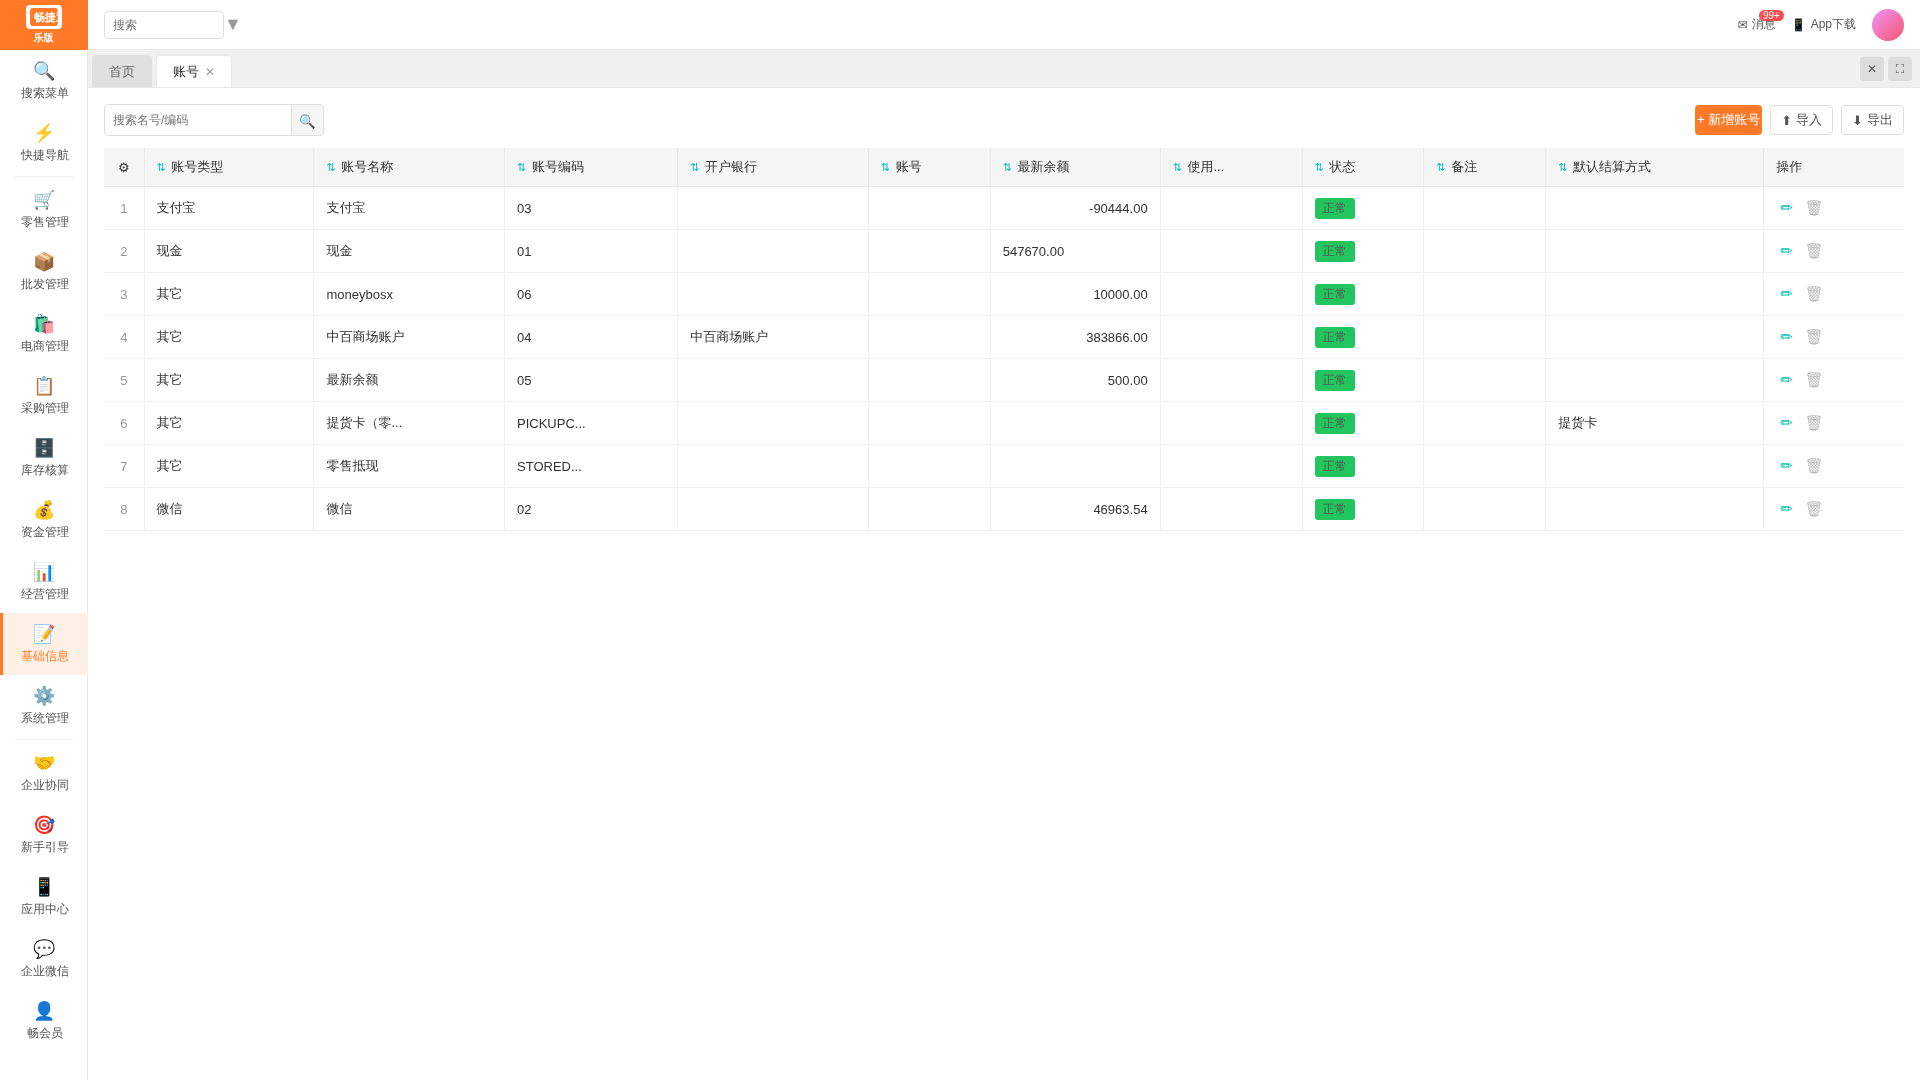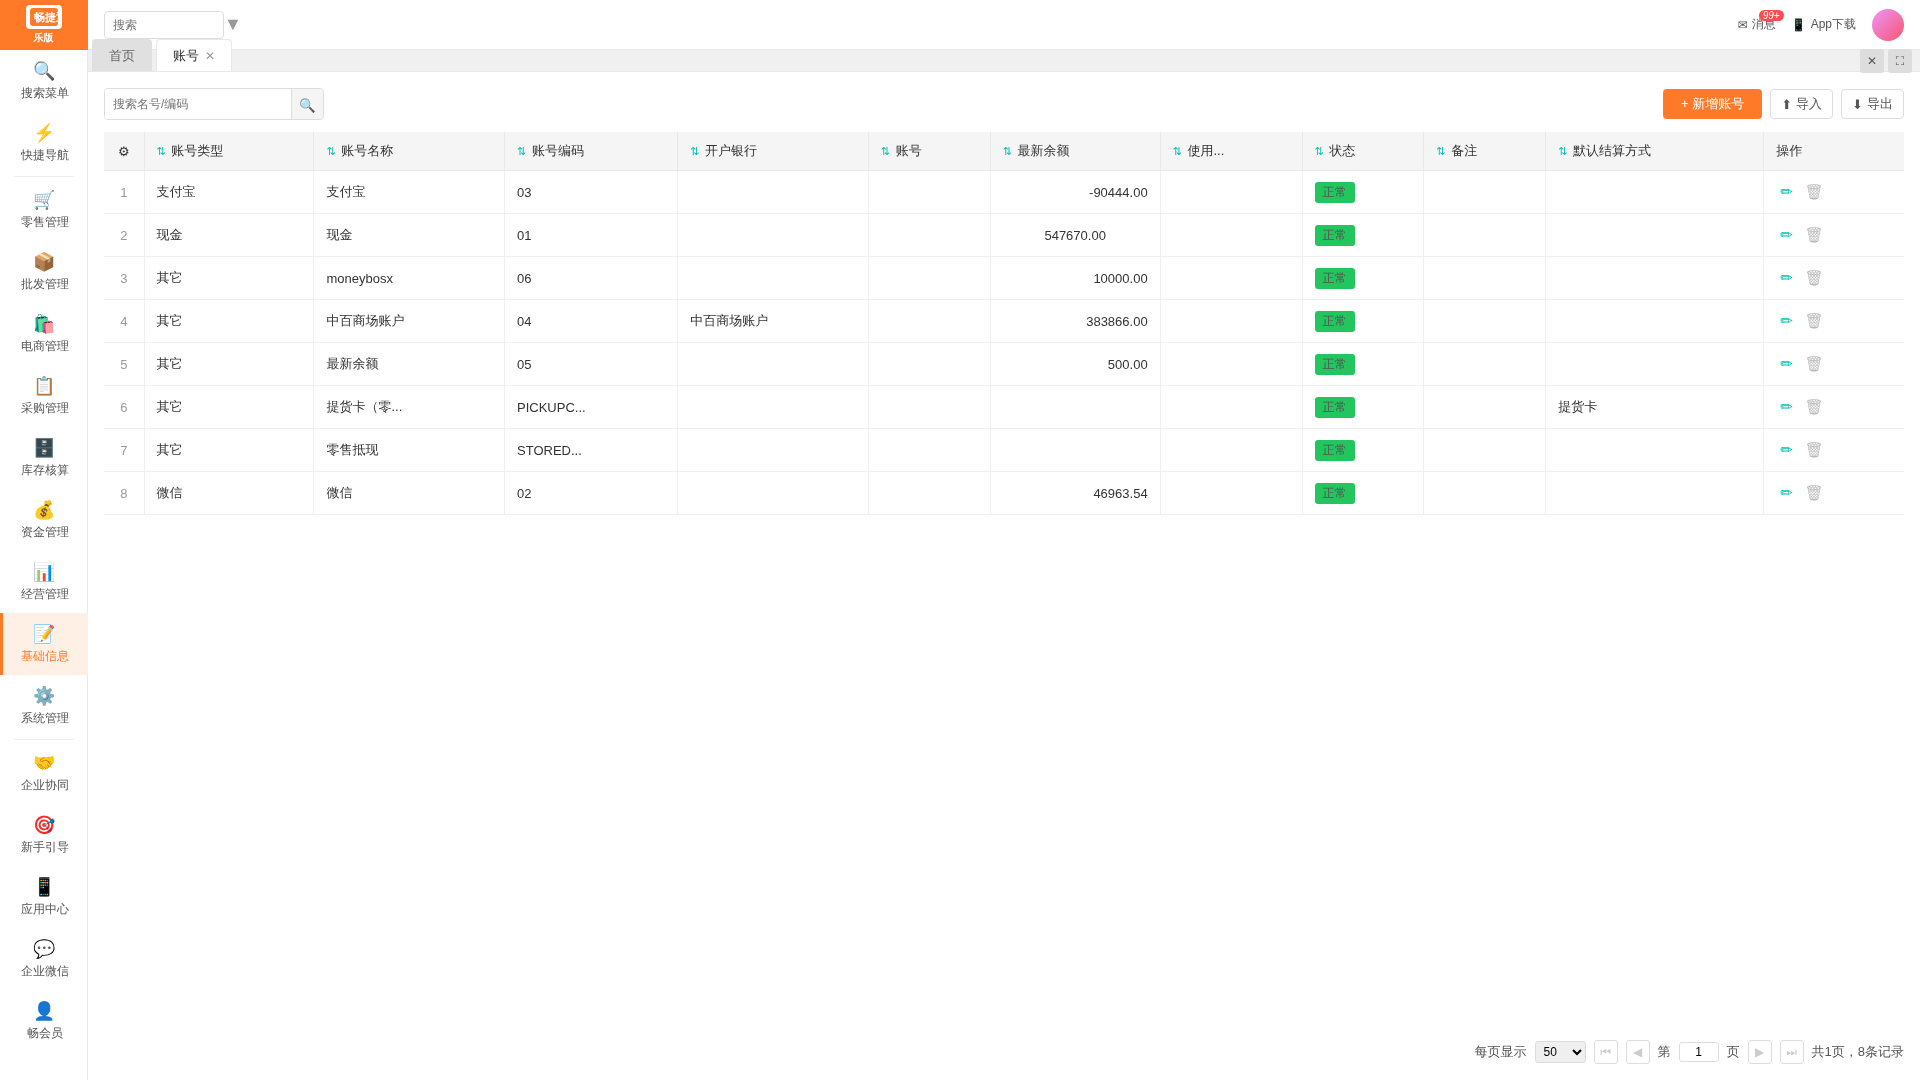--- a/index.html
+++ b/index.html
@@ -109,21 +109,21 @@
       font-style: italic;
     }
     .topbar-app { display: flex; align-items: center; gap: 4px; cursor: pointer; color: #555; font-size: 12px; }
     .topbar-avatar {
       width: 32px; height: 32px; border-radius: 50%; background: #ccc; overflow: hidden; cursor: pointer;
     }
     .topbar-avatar div { width: 100%; height: 100%; background: linear-gradient(135deg, #f093fb, #f5576c); }
 
     
     .tabbar {
-      height: 22px;
+      height: 38px;
       background: #f0f0f0;
       display: flex;
       align-items: flex-end;
       padding: 0 0 0 0;
       border-bottom: 1px solid #e8e8e8;
       flex-shrink: 0;
       position: relative;
     }
     .tab {
       height: 32px;
@@ -213,21 +213,21 @@
       align-items: center;
       justify-content: center;
       color: #999;
     }
     .toolbar-right { display: flex; gap: 8px; align-items: center; }
     .btn-add {
       background: #ff7a28;
       color: #fff;
       border: none;
       border-radius: 4px;
-      padding: 6px 18px;
+      padding: 6px 2px;
       font-size: 13px;
       cursor: pointer;
       white-space: nowrap;
     }
     .btn-outline {
       background: #fff;
       color: #555;
       border: 1px solid #ddd;
       border-radius: 4px;
       padding: 5px 10px;
@@ -544,21 +544,21 @@
       <button class="action-btn action-delete" title="删除">🗑</button>
     </td>
   </tr>
             <tr style="background: rgb(255, 255, 255);">
     <td class="row-num">2</td>
     <td>现金</td>
     <td>现金</td>
     <td>01</td>
     <td></td>
     <td></td>
-    <td style="text-align:center">547670.00</td>
+    <td style="text-align:left">547670.00</td>
     <td></td>
     <td><span class="status-badge status-normal">正常</span></td>
     <td></td>
     <td></td>
     <td>
       <button class="action-btn" title="编辑">✏</button>
       <button class="action-btn action-delete" title="删除">🗑</button>
     </td>
   </tr>
             <tr style="background: rgb(255, 255, 255);">
@@ -660,32 +660,15 @@
     <td></td>
     <td>
       <button class="action-btn" title="编辑">✏</button>
       <button class="action-btn action-delete" title="删除">🗑</button>
     </td>
   </tr>
           </tbody>
       </table>
     </div>
 
-    <div class="pagination">
-      <span>每页显示</span>
-      <select class="page-select">
-        <option>50</option>
-        <option>100</option>
-        <option>200</option>
-      </select>
-      <button class="page-nav-btn disabled">⏮</button>
-      <button class="page-nav-btn disabled">◀</button>
-
-      <span>第</span>
-      <input class="page-input" type="text" value="1" style="">
-      <span>页</span>
-      <button class="page-nav-btn disabled">▶</button>
-      <button class="page-nav-btn disabled">⏭</button>
-      <span>共1页，8条记录</span>
-    </div>
 
   </div>
 </div>
 
 </body></html>

